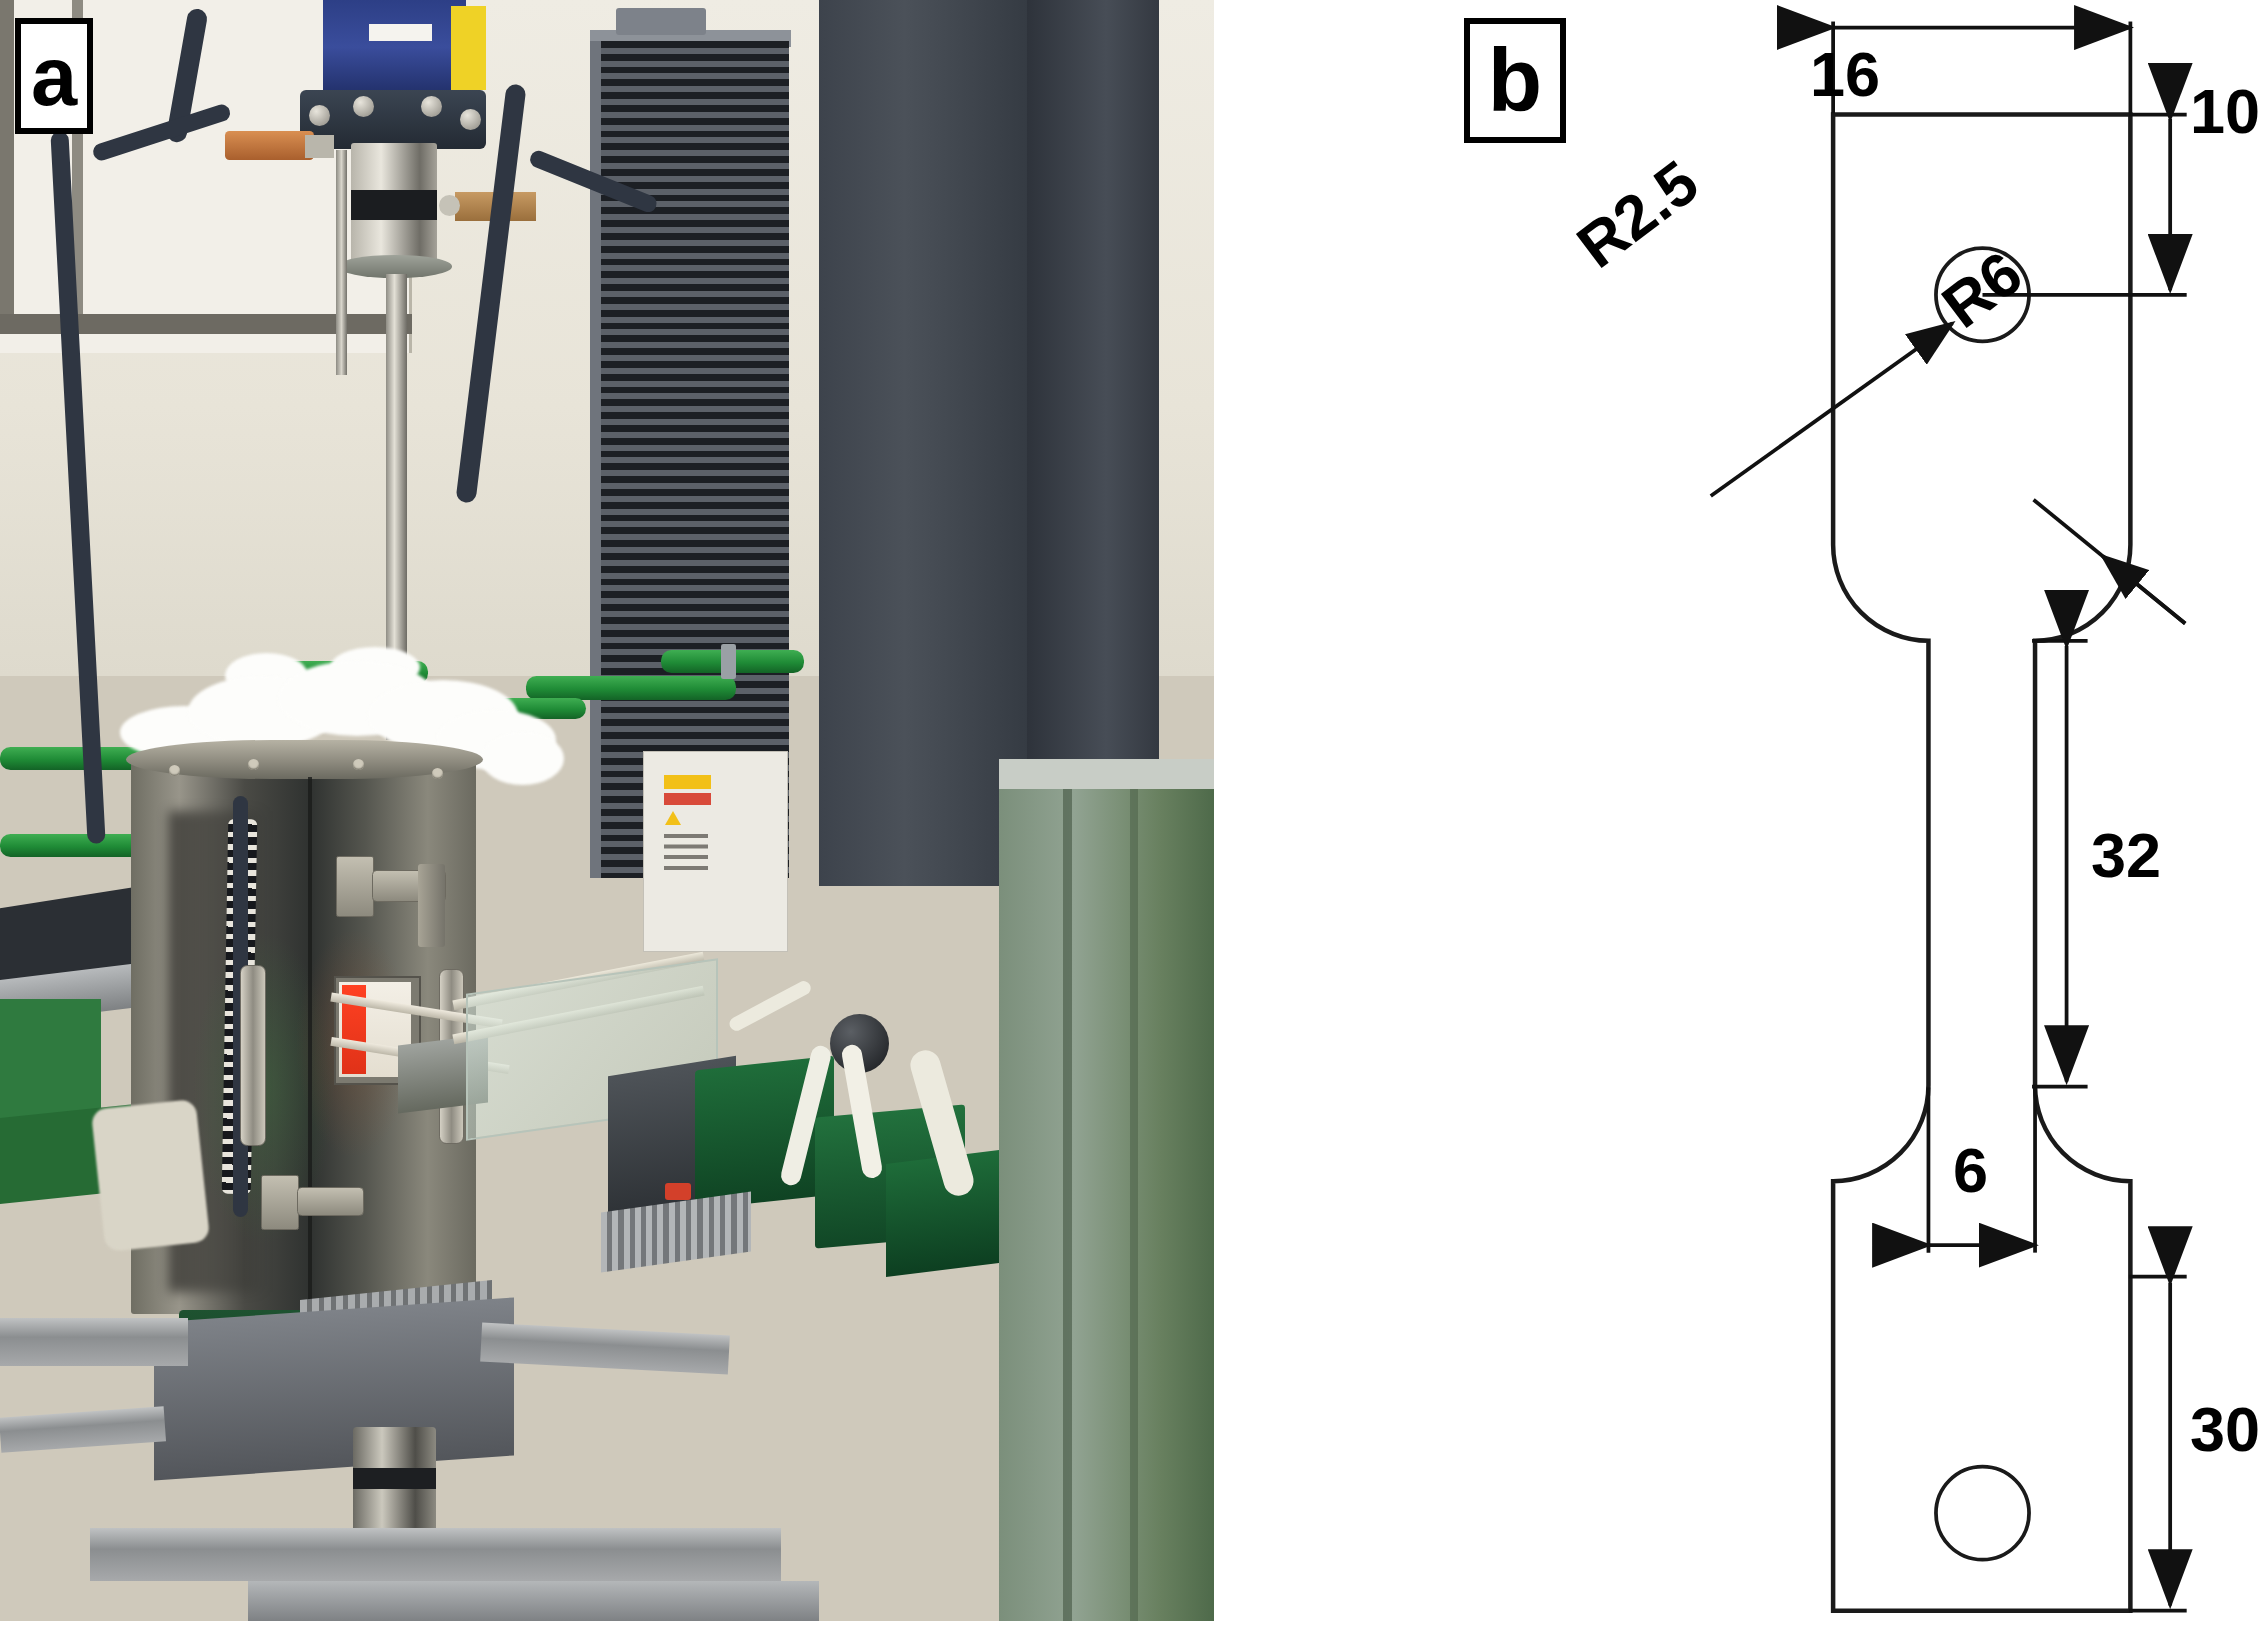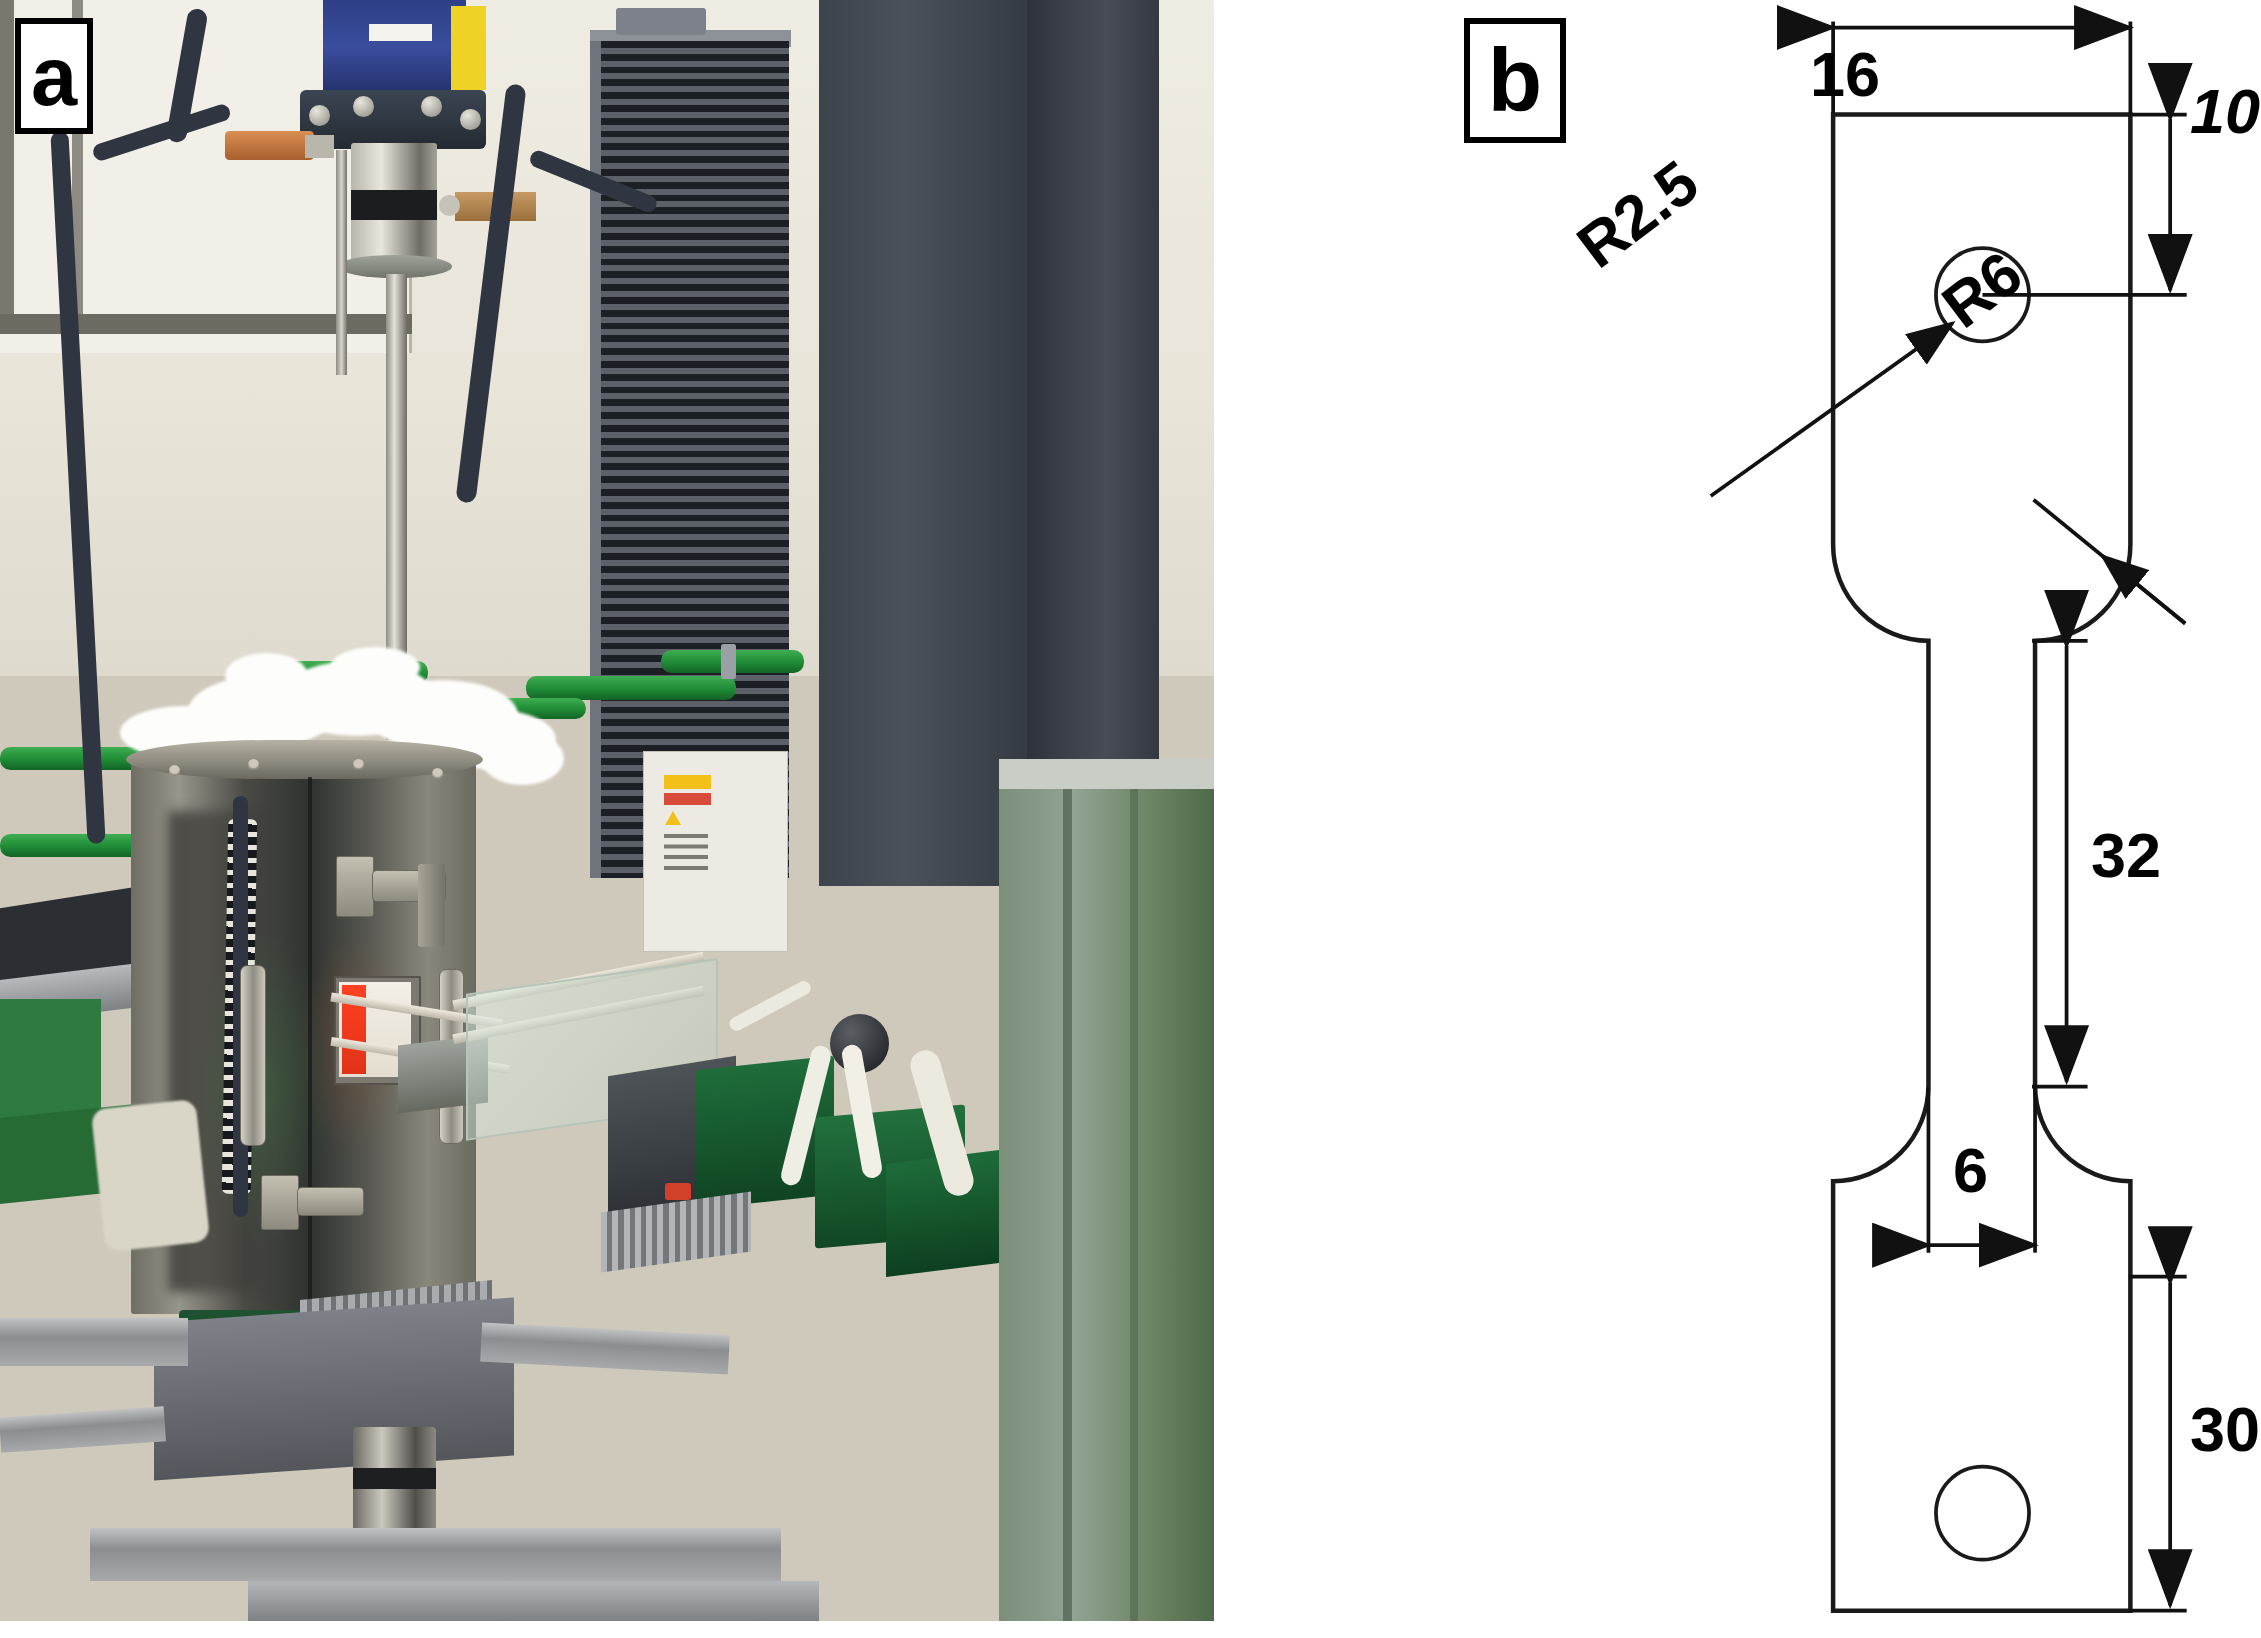--- a/index.html
+++ b/index.html
@@ -395,21 +395,21 @@
 
       <g stroke="#111" stroke-width="5" fill="none">
         <line x1="935" y1="1700" x2="1012" y2="1700"></line>
         <line x1="935" y1="2145" x2="1012" y2="2145"></line>
         <line x1="990" y1="1708" x2="990" y2="2138" marker-start="url(#arr)" marker-end="url(#arr)"></line>
       </g>
     </svg>
 
     <div class="dim-text" style="left:383px; top:38px; font-size:63px;">16</div>
 
-    <div class="dim-text" style="left:763px; top:75px; font-size:63px;font-style:italic;">10</div>
+    <div class="dim-text" style="left:763px; top:75px; font-size:63px;">10</div>
 
     <div class="dim-text" style="left:137px; top:225px; font-size:62px; transform:rotate(-37deg); transform-origin:left top;">R2.5</div>
 
     <div class="dim-text" style="left:502px; top:285px; font-size:62px; transform:rotate(-37deg); transform-origin:left top;">R6</div>
 
     <div class="dim-text" style="left:664px; top:819px; font-size:63px;">32</div>
 
     <div class="dim-text" style="left:526px; top:1134px; font-size:63px;">6</div>
 
     <div class="dim-text" style="left:763px; top:1393px; font-size:63px;">30</div>

